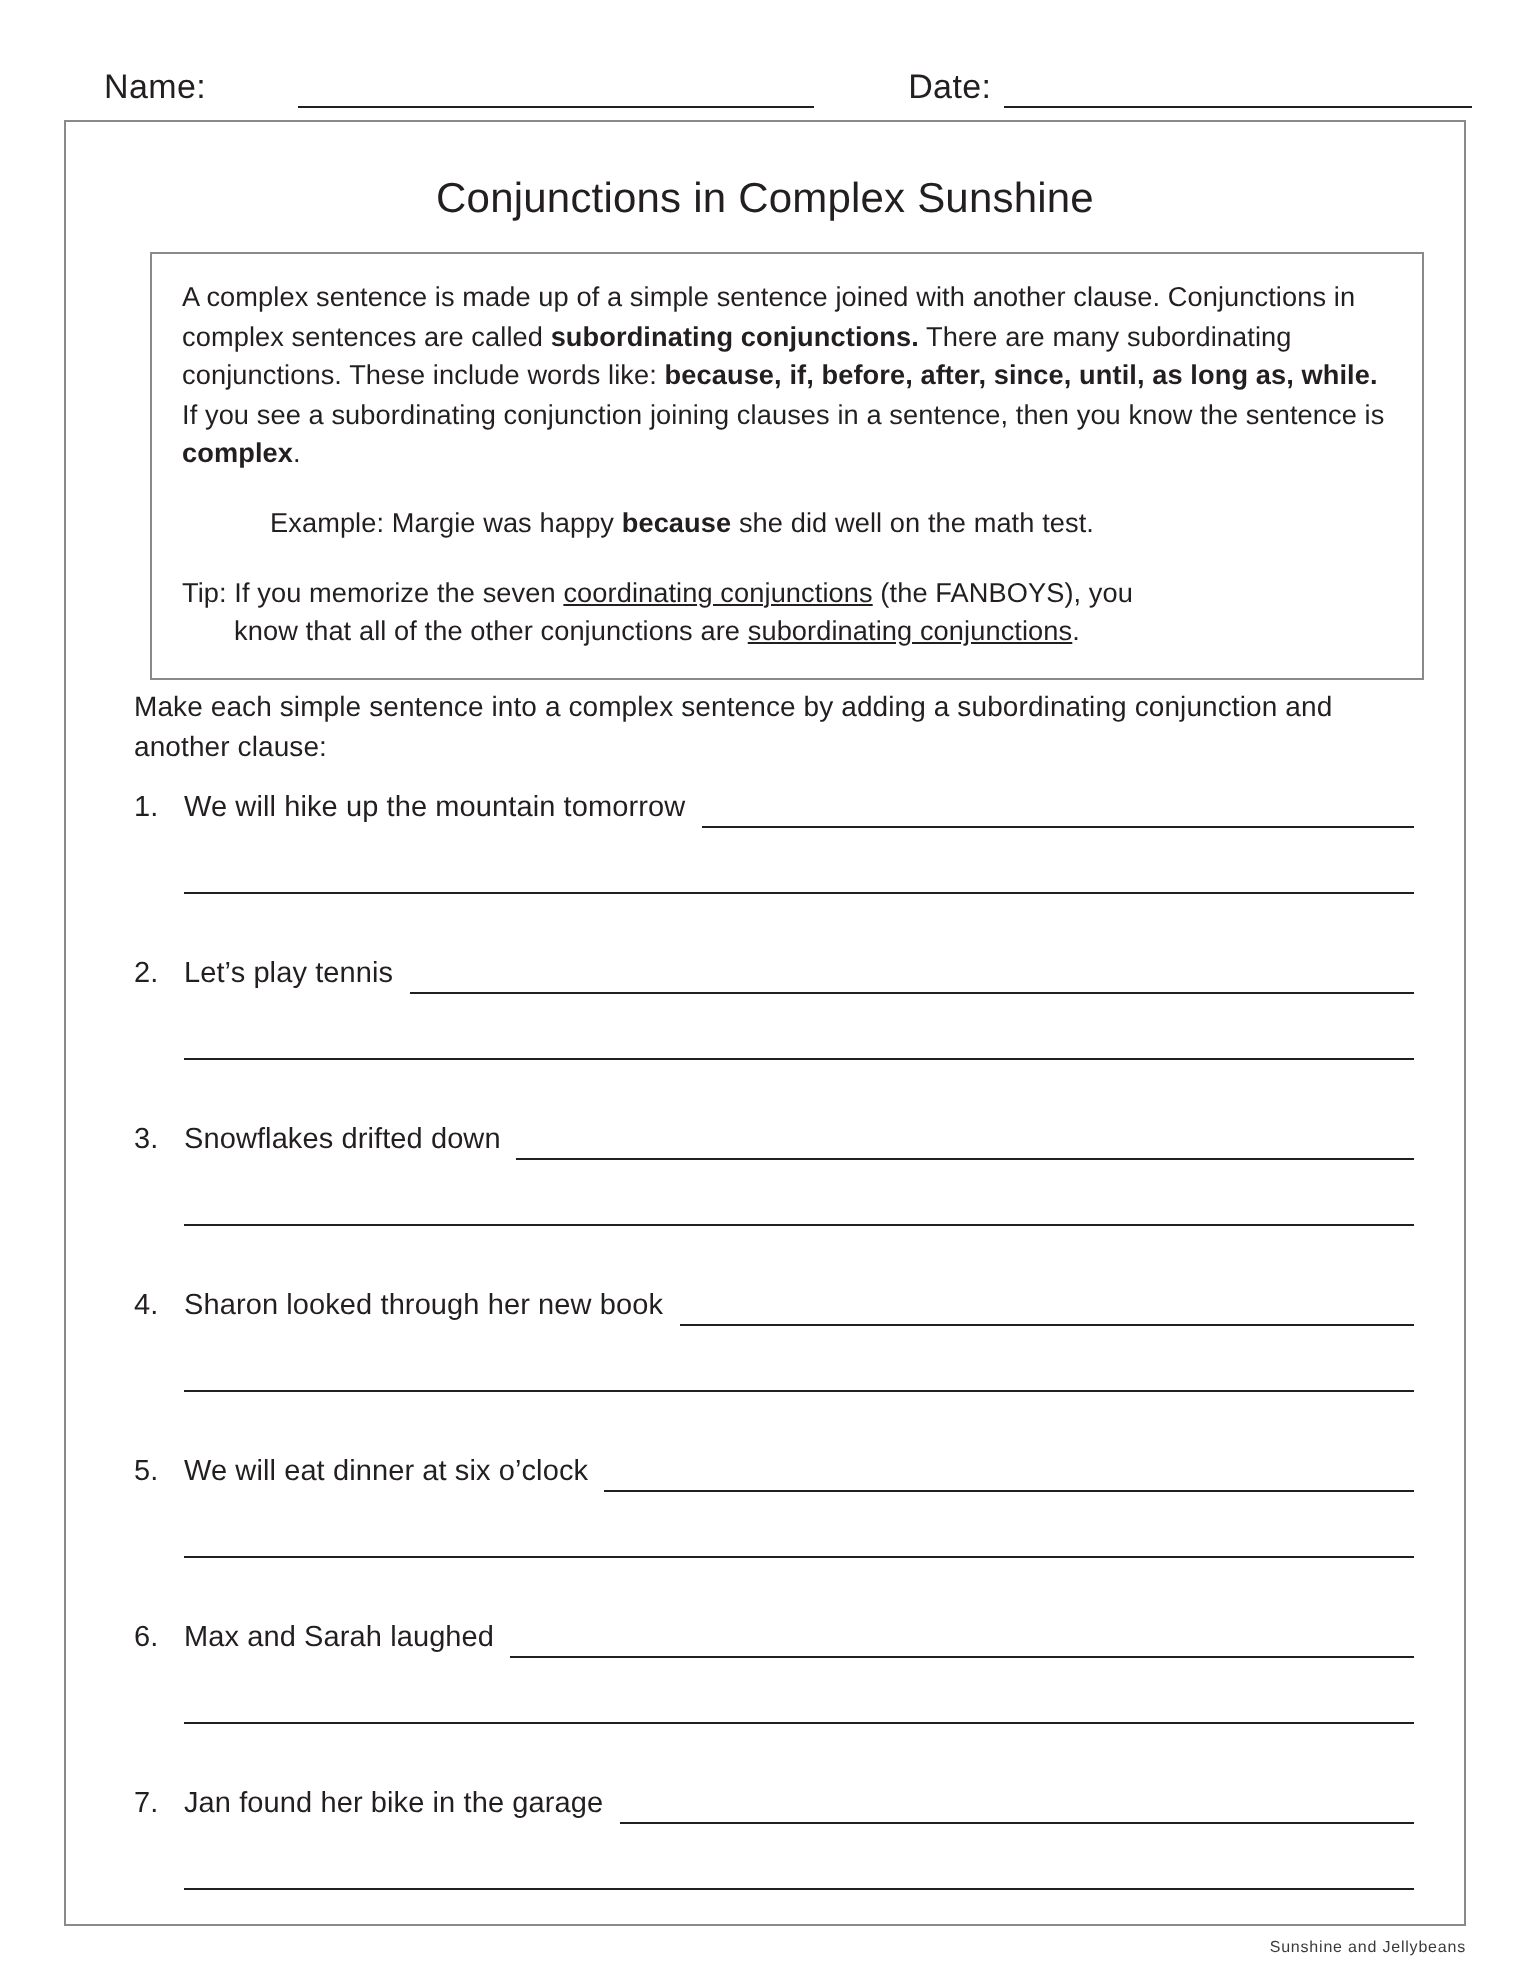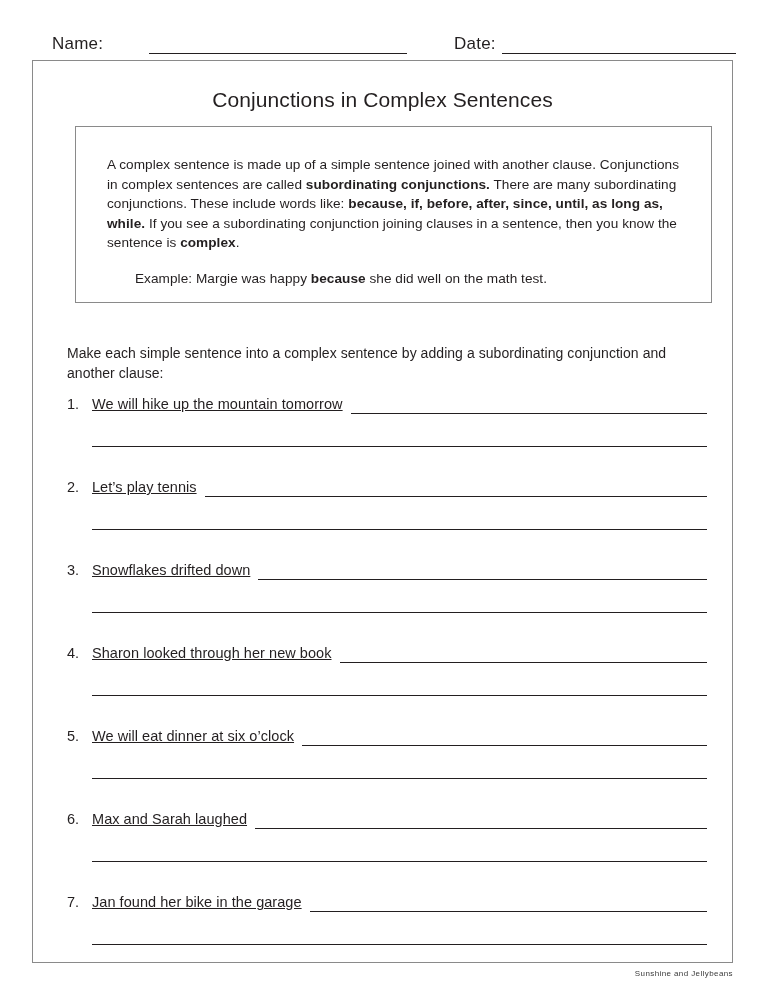--- a/index.html
+++ b/index.html
@@ -78,21 +78,21 @@
     top: 65px;
     width: 637px;
     box-sizing: border-box;
     border: 1px solid #8a8a8a;
     padding: 12px 15px 13px 15px;
     background: #fff;
   }
   .info-para {
     font-size: 13.6px;
     line-height: 19.6px;
-    margin: 16px;
+    margin: 0;
     letter-spacing: 0.05px;
   }
   .info-example {
     font-size: 13.6px;
     line-height: 19.6px;
     margin: 15px 0 0 0;
     padding-left: 44px;
     letter-spacing: 0.05px;
   }
   .info-tip {
@@ -143,21 +143,20 @@
     line-height: 20px;
     width: 25px;
     flex: 0 0 25px;
     text-align: left;
   }
   .q-text {
     font-size: 14.5px;
     line-height: 20px;
     white-space: nowrap;
     letter-spacing: 0.05px;
-    text-decoration: underline;
   }
   .q-rule-inline {
     flex: 1 1 auto;
     border-bottom: 1.3px solid #231f20;
     height: 16px;
     margin-left: 8px;
   }
   .q-rule-second {
     position: absolute;
     left: 25px;
@@ -189,31 +188,34 @@
     <span class="field-rule"></span>
   </div>
   <div class="field date-field">
     <span class="field-label">Date:</span>
     <span class="field-rule"></span>
   </div>
 </div>
 
 <div class="sheet-frame">
 
-  <div class="worksheet-title">Conjunctions in Complex Sentences</div>
+  <div class="worksheet-title">Conjunctions in Complex Sunshine</div>
 
   <div class="info-box">
     <p class="info-para">
       <span>A complex sentence is made up of a simple sentence joined with another clause. Conjunctions in complex sentences are called </span><b>subordinating conjunctions.</b><span>  There are many subordinating conjunctions.  These include words like:  </span><b>because, if, before, after, since, until, as long as, while.</b><span>  If you see a subordinating conjunction joining clauses in a sentence, then you know the sentence is </span><b>complex</b><span>.</span>
     </p>
 
     <p class="info-example">
       <span>Example:</span><span>  Margie was happy </span><b>because</b><span> she did well on the math test.</span>
     </p>
 
+    <p class="info-tip">
+      <span>Tip:</span><span>  If you memorize the seven </span><u>coordinating conjunctions</u><span> (the FANBOYS), you</span><span class="tip-second"><span>know that all of the other conjunctions are </span><u>subordinating conjunctions</u><span>.</span></span>
+    </p>
   </div>
 
   <div class="directions">Make each simple sentence into a complex sentence by adding a subordinating conjunction and another clause:</div>
 
   <div class="question-list">
 
     <div class="question">
       <div class="q-firstline">
         <span class="q-number">1.</span>
         <span class="q-text">We will hike up the mountain tomorrow</span>

